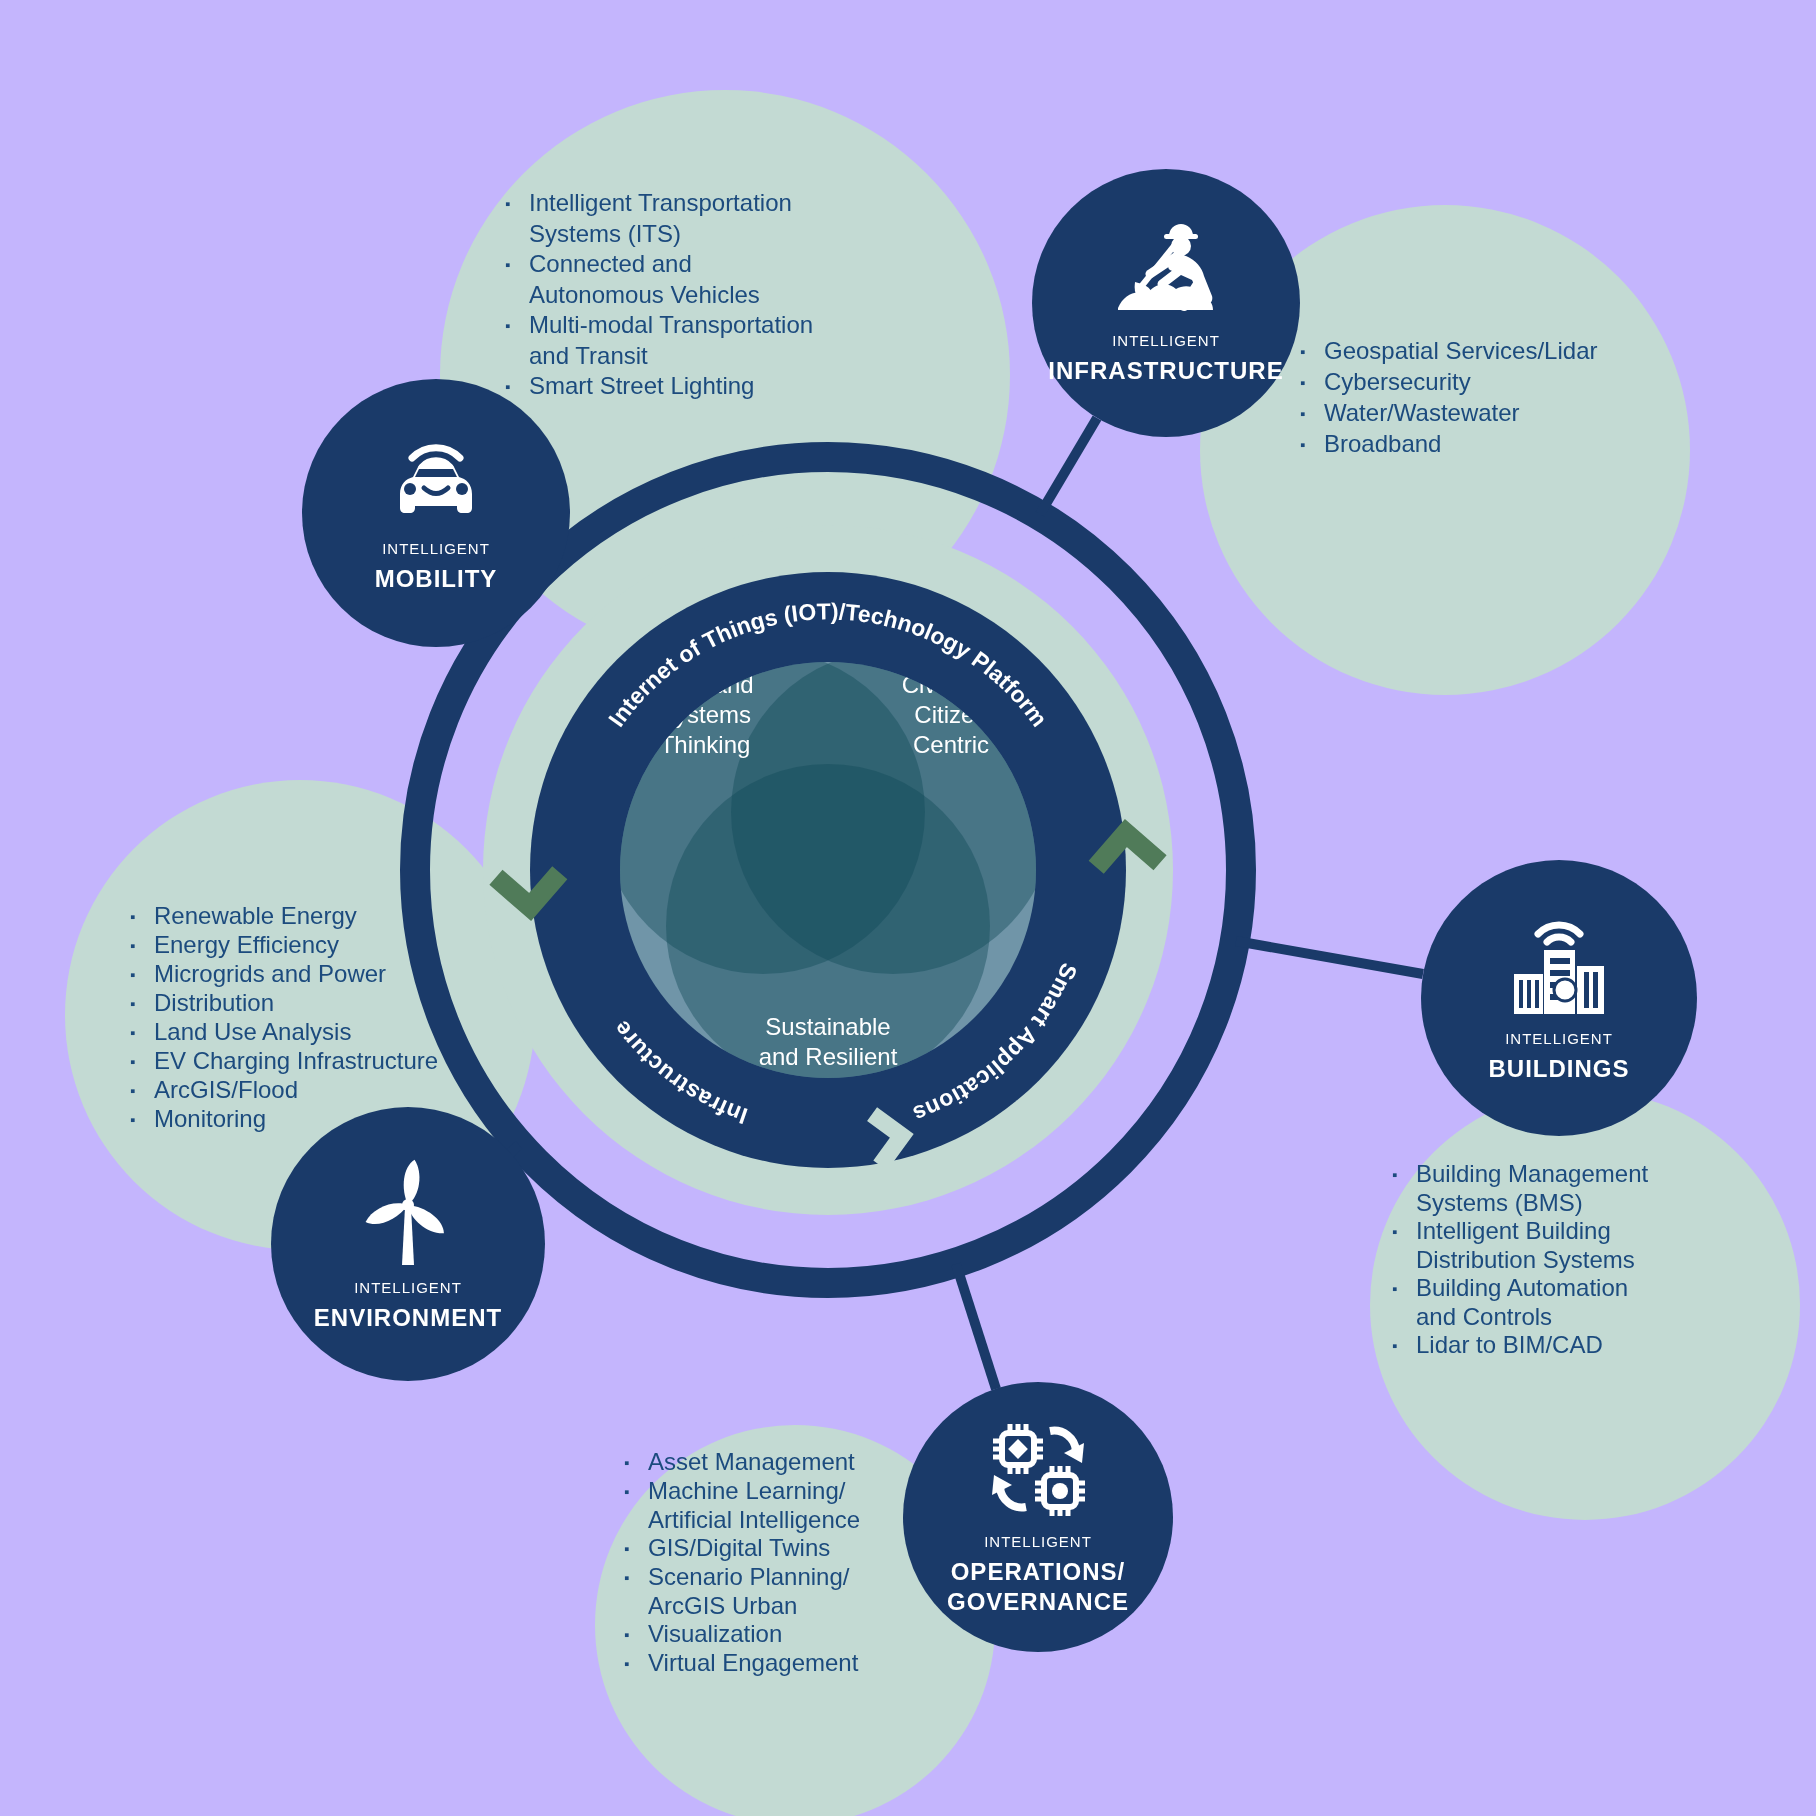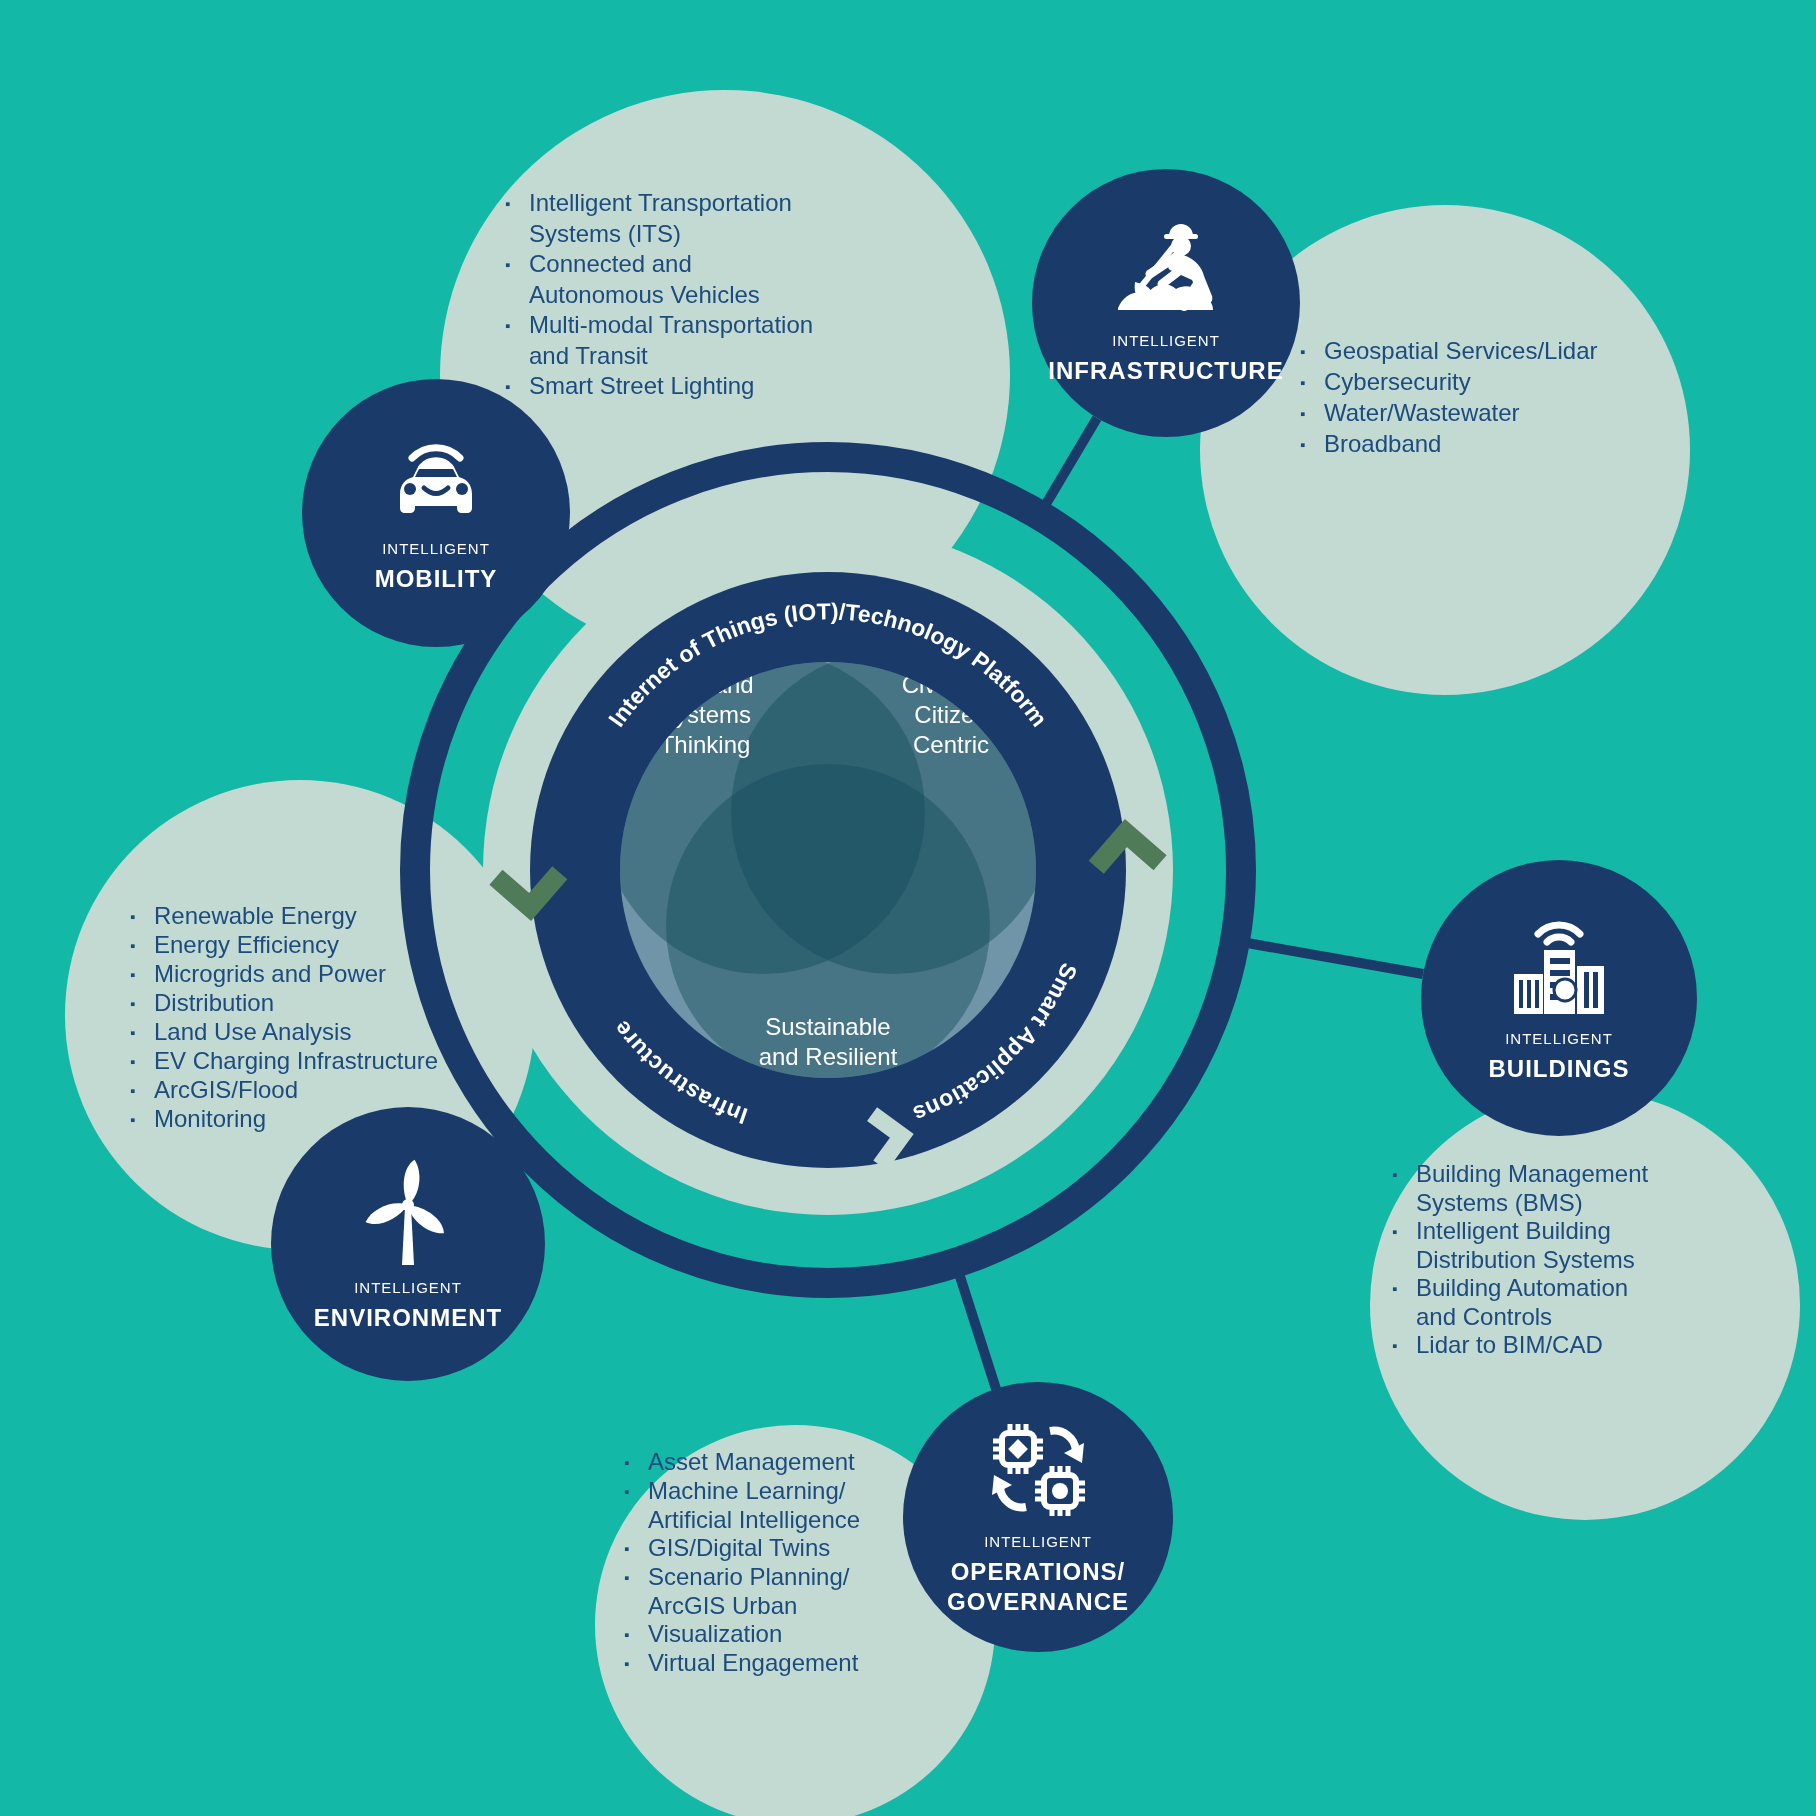--- a/index.html
+++ b/index.html
@@ -1,16 +1,16 @@
 <!DOCTYPE html>
 <html><head>
 <meta charset="utf-8">
 <style>
   html,body{margin:0;padding:0;}
-  .canvas{position:relative;width:1816px;height:1816px;background:#14b8a6;
+  .canvas{position:relative;width:1816px;height:1816px;background:#c4b5fd;
           font-family:"Liberation Sans",sans-serif;overflow:hidden;}
   .pcircle{position:absolute;border-radius:50%;background:#c3dad3;}
   .svg-layer{position:absolute;left:0;top:0;pointer-events:none;}
   .list{position:absolute;color:#1c4b7e;font-size:24px;line-height:28px;font-weight:400;}
   .list.wide{line-height:30px;}
   .li{white-space:nowrap;}
   .blt{display:inline-block;width:24px;font-size:15px;vertical-align:2px;}
   .cat{position:absolute;background:#1a3a69;border-radius:50%;color:#fff;
        display:flex;flex-direction:column;align-items:center;justify-content:center;
        text-align:center;}

